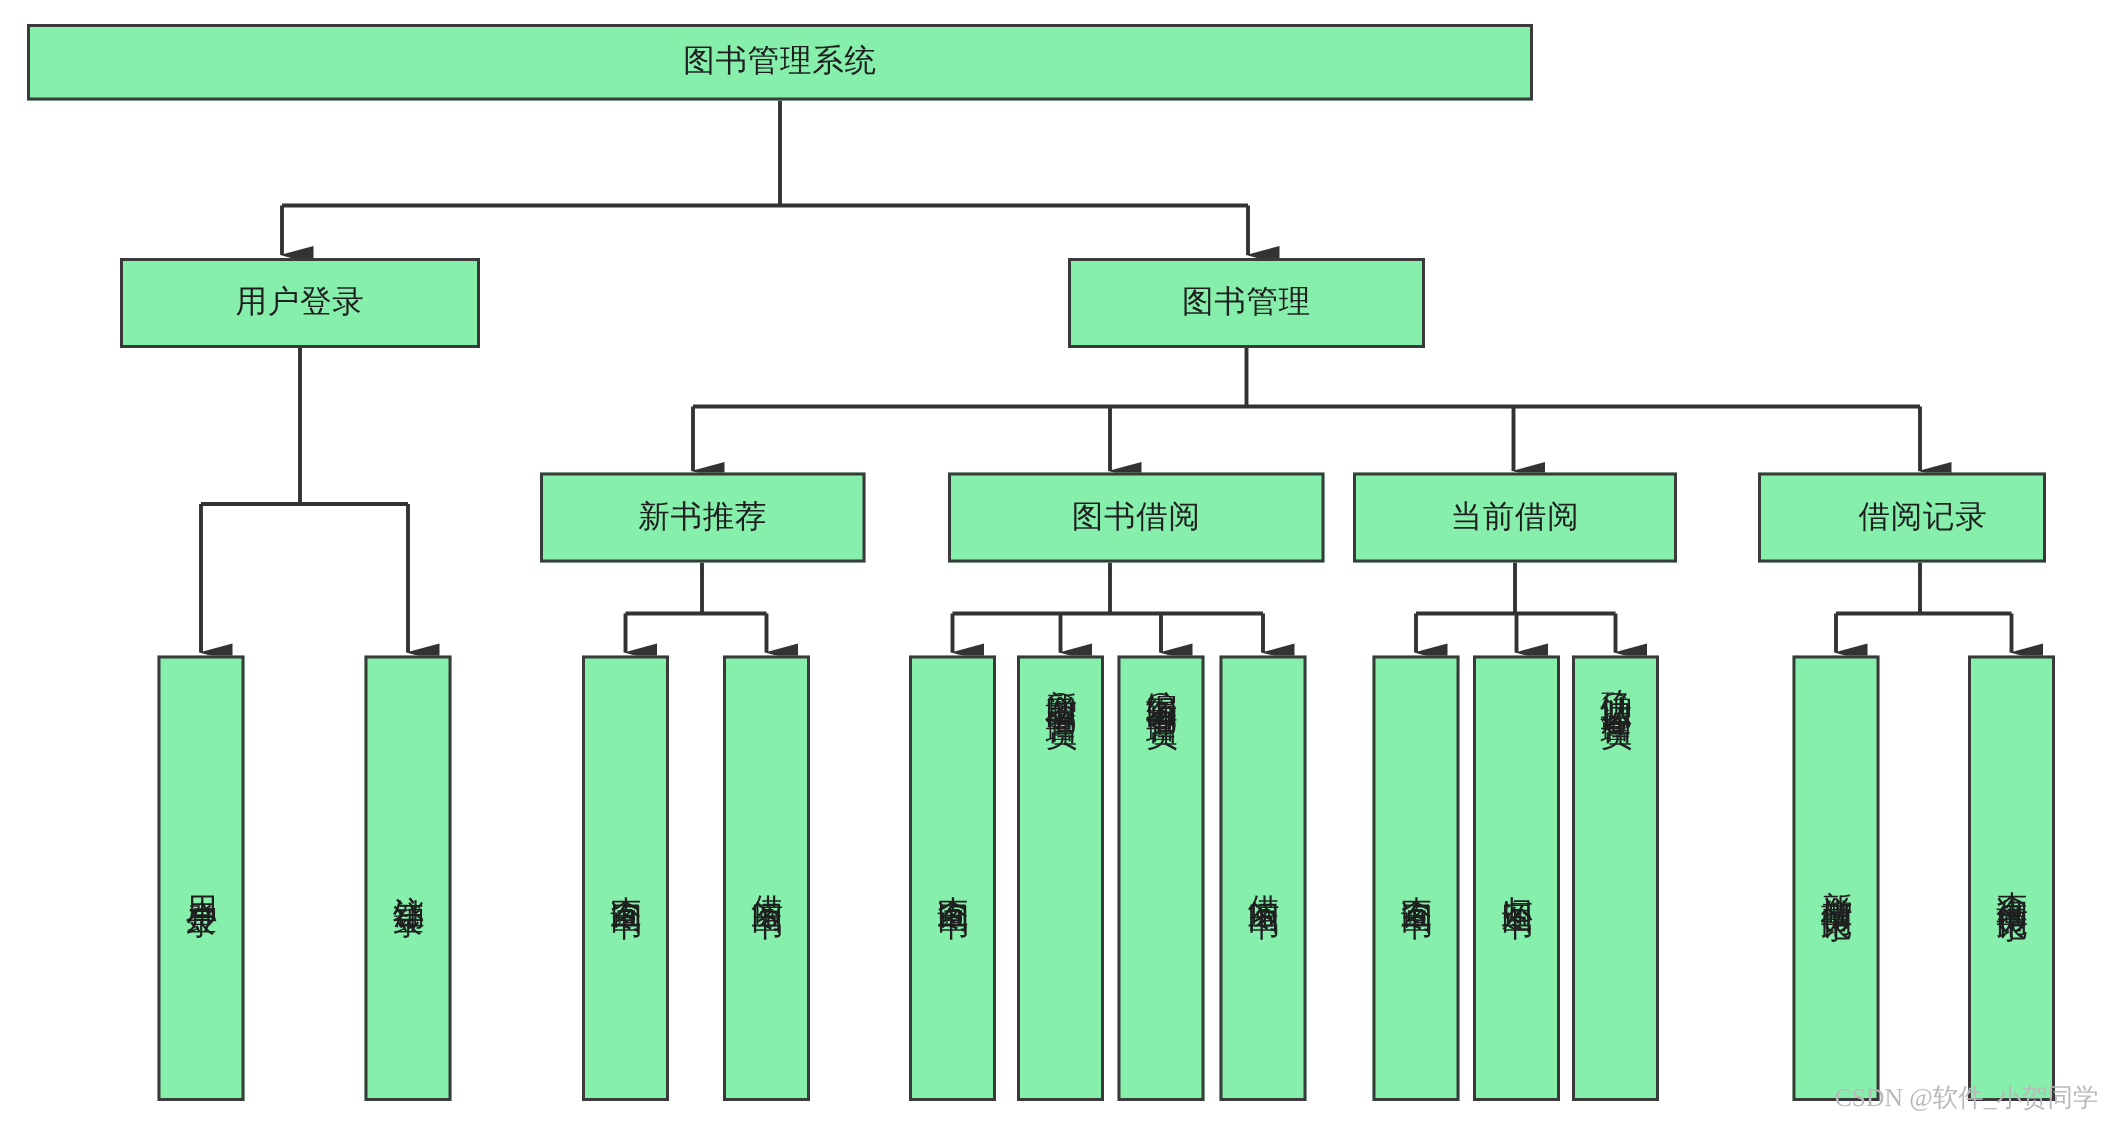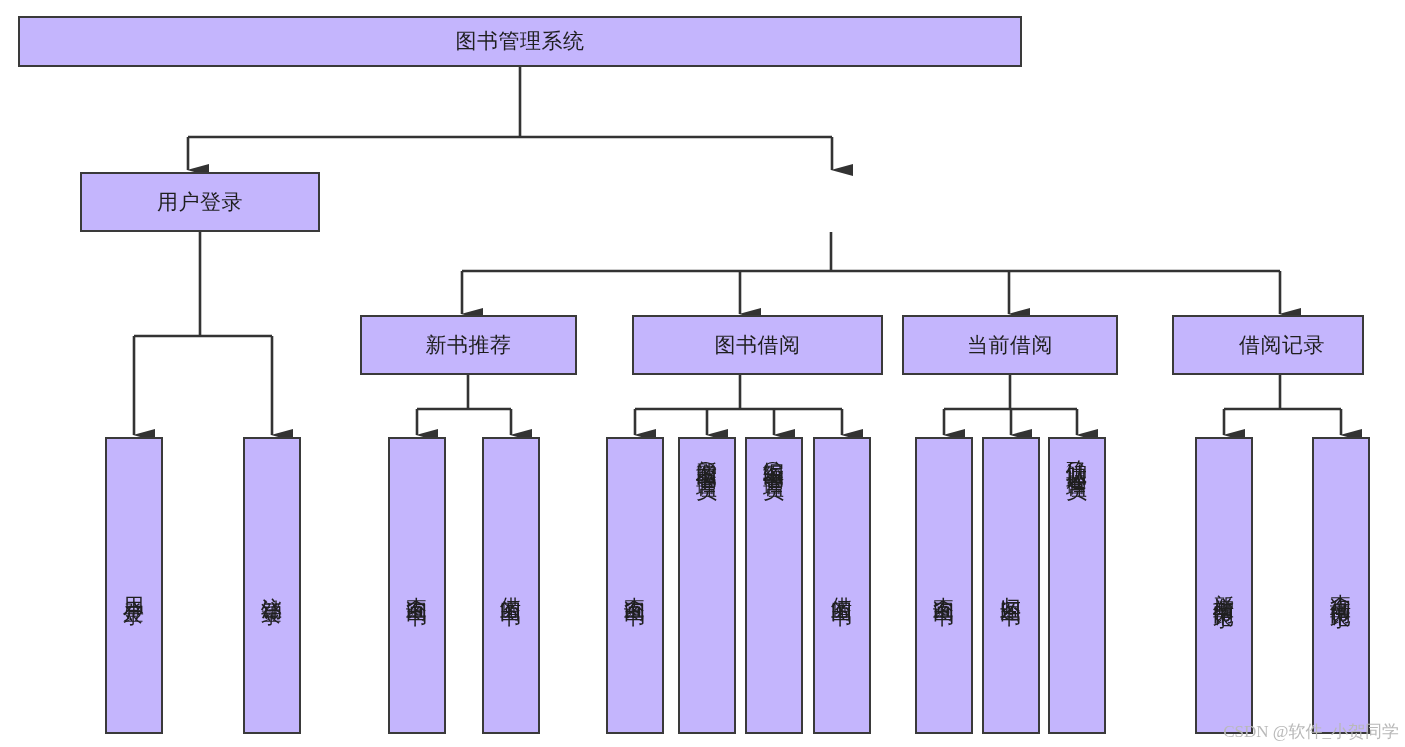--- a/index.html
+++ b/index.html
@@ -20,21 +20,21 @@
   svg#edges {
     position: absolute;
     left: 0;
     top: 0;
     width: 1405px;
     height: 747px;
   }
   .node {
     position: absolute;
     box-sizing: border-box;
-    background: #c4b5fd;
+    background: #86efac;
     border: 2px solid #3a3a3a;
     display: flex;
     align-items: center;
     justify-content: center;
     z-index: 2;
   }
   .node-label {
     color: #1f1f1f;
     font-size: 21px;
     line-height: 1.18;
@@ -122,20 +122,23 @@
     </g>
   </svg>
 
   <div class="node" style="left:18px; top:16px; width:1004px; height:51px;">
     <span class="node-label">图书管理系统</span>
   </div>
 
   <div class="node" style="left:80px; top:172px; width:240px; height:60px;">
     <span class="node-label">用户登录</span>
   </div>
+  <div class="node" style="left:712px; top:172px; width:238px; height:60px;">
+    <span class="node-label">图书管理</span>
+  </div>
 
   <div class="node" style="left:360px; top:315px; width:217px; height:60px;">
     <span class="node-label">新书推荐</span>
   </div>
   <div class="node" style="left:632px; top:315px; width:251px; height:60px;">
     <span class="node-label">图书借阅</span>
   </div>
   <div class="node" style="left:902px; top:315px; width:216px; height:60px;">
     <span class="node-label">当前借阅</span>
   </div>

